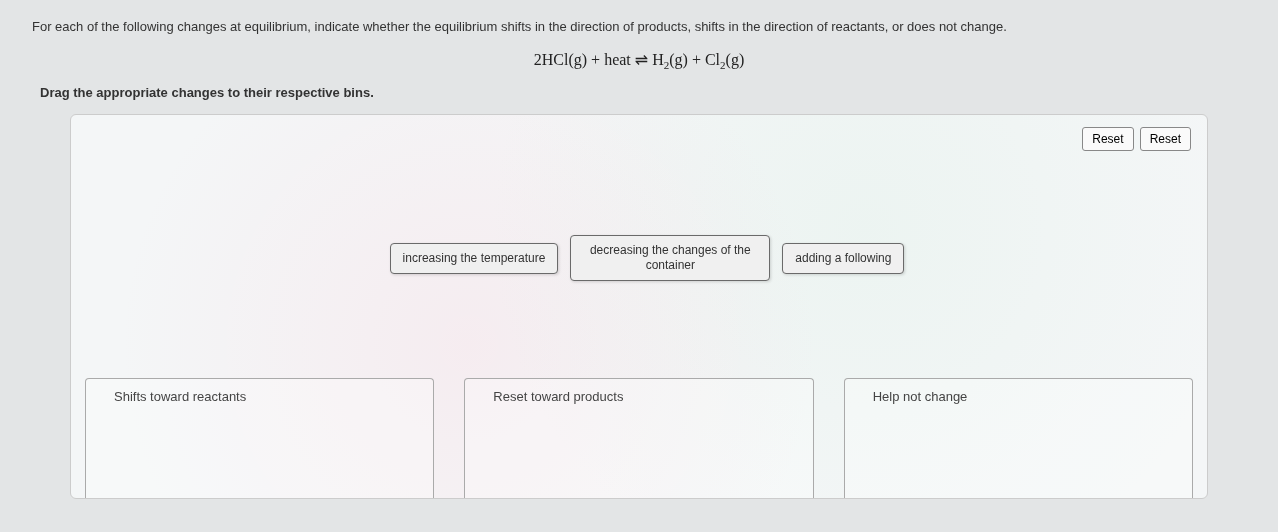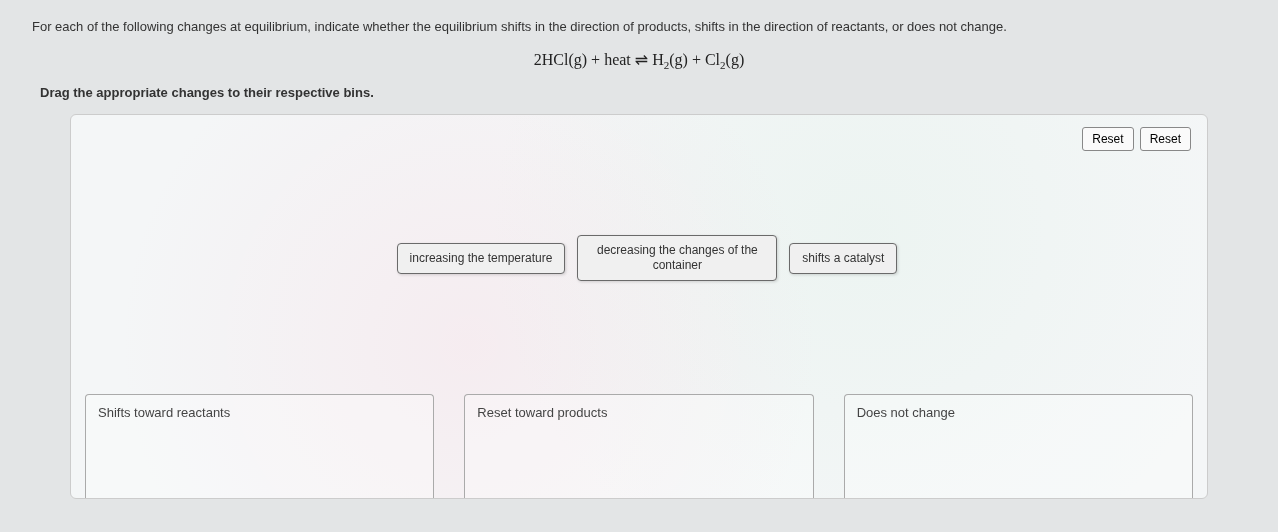--- a/index.html
+++ b/index.html
@@ -89,22 +89,22 @@
     bottom: 0;
     display: flex;
     gap: 30px;
   }
   .bin {
     flex: 1;
     border: 1px solid #aaa;
     border-bottom: none;
     border-radius: 4px 4px 0 0;
     background: rgba(255,255,255,0.3);
-    height: 104px;
-    padding: 10px 12px;
+    height: 120px;
+    padding: 10px 28px;
   }
   .bin-title {
     font-size: 13px;
     color: #444;
   }
 </style>
 </head>
 <body>
 
 <div class="question-text">For each of the following changes at equilibrium, indicate whether the equilibrium shifts in the direction of products, shifts in the direction of reactants, or does not change.</div>
@@ -116,28 +116,28 @@
 <div class="panel">
 
   <div class="top-buttons">
     <button class="ctl-btn">Reset</button>
     <button class="ctl-btn">Reset</button>
   </div>
 
   <div class="drag-area">
     <div class="drag-item">increasing the temperature</div>
     <div class="drag-item">decreasing the changes of the container</div>
-    <div class="drag-item">shifts a catalyst</div>
+    <div class="drag-item">adding a following</div>
   </div>
 
   <div class="bins">
     <div class="bin">
       <div class="bin-title">Shifts toward reactants</div>
     </div>
     <div class="bin">
       <div class="bin-title">Reset toward products</div>
     </div>
     <div class="bin">
-      <div class="bin-title">Does not change</div>
+      <div class="bin-title">Help not change</div>
     </div>
   </div>
 
 </div>
 
 </body></html>

